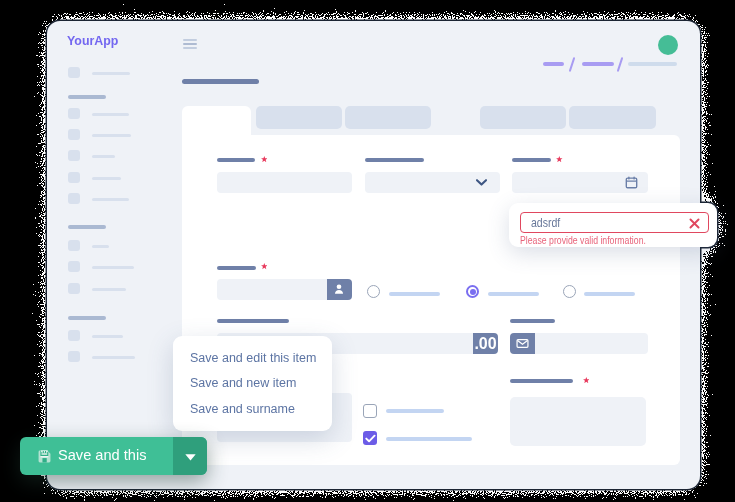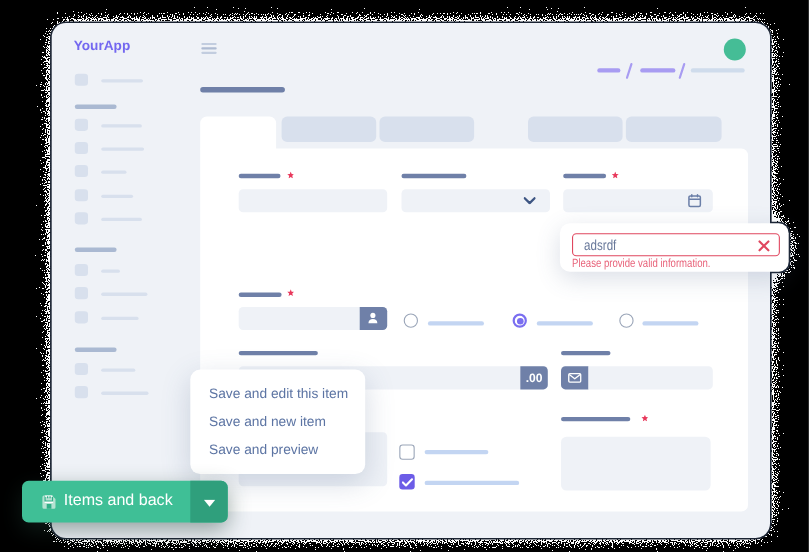--- a/index.html
+++ b/index.html
@@ -46,21 +46,21 @@
   .card{position:absolute;left:135px;top:114px;width:498px;height:330px;background:#fff;border-radius:0 6px 6px 6px;}
 
   .lbl{position:absolute;height:4.4px;border-radius:2.2px;background:#6f80a8;}
   .star{position:absolute;}
   .field{position:absolute;height:25px;border-radius:4px;background:#eff2f7;}
   .cbx{position:absolute;width:14px;height:14px;border-radius:3px;border:1.3px solid #9aa5b8;box-sizing:border-box;background:#fff;}
   .cbx.on{background:#6c5ce7;border:none;display:flex;align-items:center;justify-content:center;}
   .radio{position:absolute;width:13px;height:13px;border-radius:50%;border:1.4px solid #9aa5b8;box-sizing:border-box;background:#fff;}
   .radio.on{border:2.5px solid #7a6ef0;}
   .radio.on::after{content:"";position:absolute;left:2px;top:2px;width:6px;height:6px;border-radius:50%;background:#7a6ef0;}
-  .addon-txt{position:absolute;left:0;top:0;width:100%;height:100%;display:flex;align-items:center;justify-content:center;color:#fff;font-size:11px;font-weight:bold;}
+  .addon-txt{position:absolute;left:0;top:0;width:100%;height:100%;display:flex;align-items:center;justify-content:center;color:#fff;font-size:16px;font-weight:bold;}
   .addon{position:absolute;height:25px;background:#6f80a8;border-radius:0 4px 4px 0;}
 
   
   .itemspill{position:absolute;left:299.7px;top:73.8px;width:126.6px;height:34.3px;background:#fff;border-radius:8px;
              box-shadow:0 6px 16px rgba(70,90,130,.16);}
   .items-label{position:absolute;left:37.5px;top:9.2px;font-size:14.2px;color:#40557d;transform:scaleX(.93);transform-origin:left top;}
   .badge{position:absolute;left:84px;top:9px;width:33px;height:17px;border-radius:4px;background:#3fbf96;
          color:#fff;font-size:11.8px;font-weight:bold;display:flex;align-items:center;justify-content:center;}
 
   
@@ -261,33 +261,33 @@
       <svg width="11" height="11" viewBox="0 0 12 12" style="position:absolute;right:8px;top:5px;">
         <path d="M1.6 1.6 L10.4 10.4 M10.4 1.6 L1.6 10.4" stroke="#e0475f" stroke-width="2.1" stroke-linecap="round"></path>
       </svg>
     </div>
     <div class="errmsg">Please provide valid information.</div>
   </div>
 
   <div class="menu">
     <div class="menu-item" style="top:14.8px;">Save and edit this item</div>
     <div class="menu-item" style="top:40px;">Save and new item</div>
-    <div class="menu-item" style="top:66px;">Save and preview</div>
+    <div class="menu-item" style="top:66px;">Save and surname</div>
   </div>
 
   <div class="savebtn">
     <svg width="13" height="13" viewBox="0 0 28 28" style="position:absolute;left:18px;top:13px;">
       <path d="M1.2 4.2 A3.0 3.0 0 0 1 4.2 1.2 H20.0 L26.8 8.0 V23.8 A3.0 3.0 0 0 1 23.8 26.8 H4.2 A3.0 3.0 0 0 1 1.2 23.8 Z" fill="#b4e2d2"></path>
       <path d="M6.4 2.4 V11.8 H21.0 V3.2" fill="none" stroke="#2fae87" stroke-width="2.2" stroke-linejoin="miter"></path>
       <path d="M6.4 2.4 H21.0" stroke="#ffffff" stroke-width="2.4"></path>
       <path d="M11.4 2.4 V6.2 M16.2 2.4 V6.2" stroke="#2fae87" stroke-width="2.3"></path>
       <path d="M5.6 14.6 H22.2" stroke="#ffffff" stroke-width="2.3"></path>
       <path d="M9.6 17.4 H18.8 V26.8 H9.6 Z" fill="#2fae87"></path>
     </svg>
-    <div class="savelbl">Items and back</div>
+    <div class="savelbl">Save and this</div>
     <div class="savesplit">
       <svg width="11" height="7" viewBox="0 0 11 7" style="position:absolute;left:12px;top:17px;">
         <path d="M0.3 0.3 L5.5 6.6 L10.7 0.3 Z" fill="#fff"></path>
       </svg>
     </div>
   </div>
 
 </div>
 
 </body></html>

